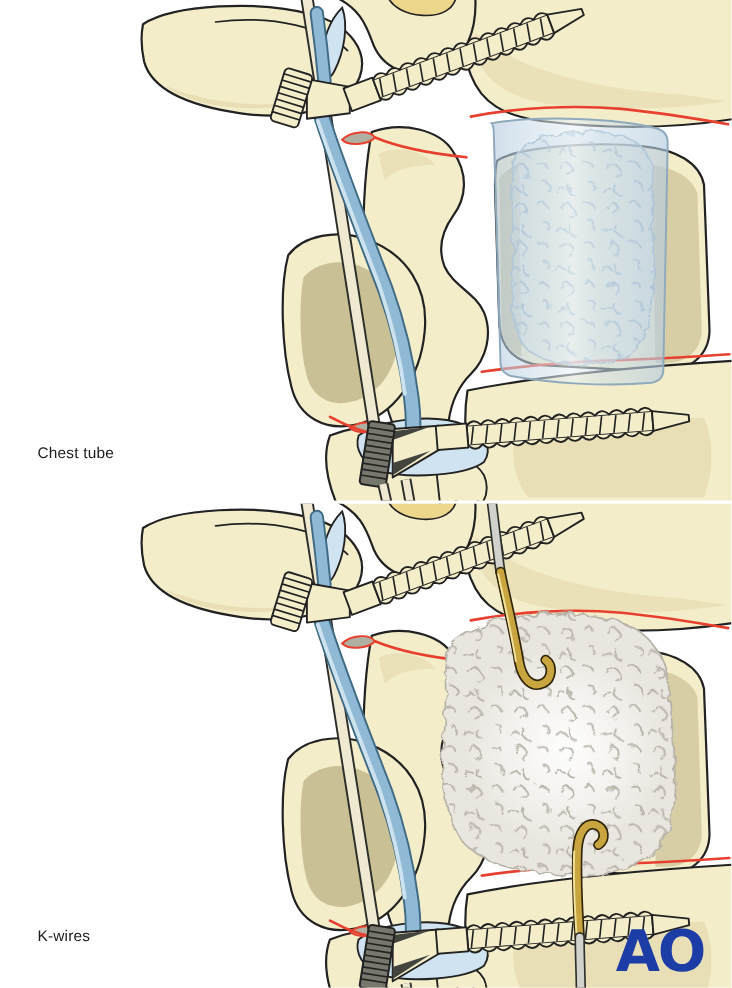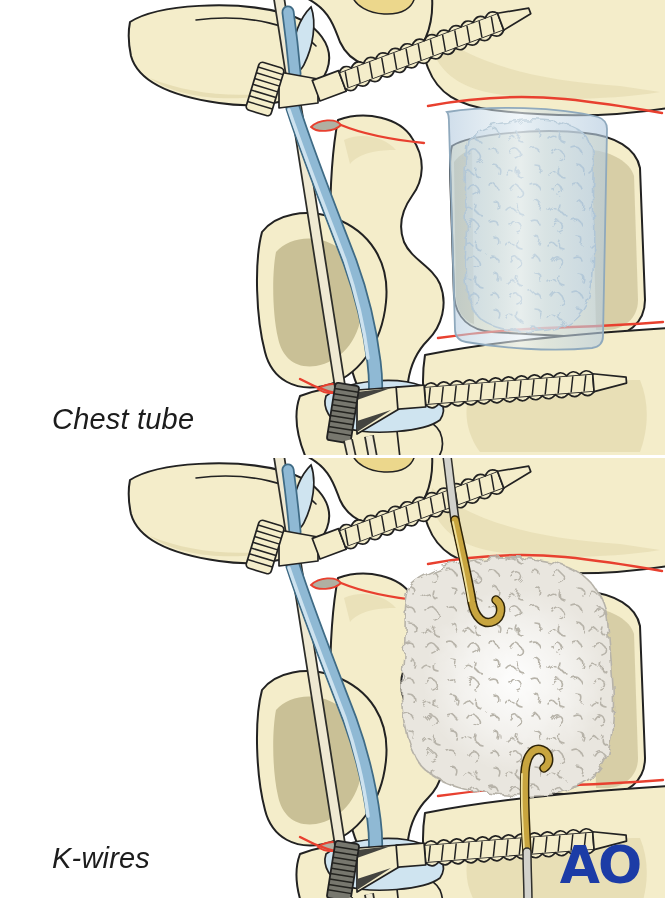--- a/index.html
+++ b/index.html
@@ -5,24 +5,23 @@
   html,body{margin:0;padding:0;}
   body{
     width:665px;height:898px;position:relative;overflow:hidden;
     background:#ffffff;
     font-family:"Liberation Sans", sans-serif;
   }
   .panel{position:absolute;left:0;}
   #panel-top{top:0;}
   #panel-bottom{top:458px;}
   .panel-label{
-    position:absolute;left:52px;
-    font-size:29px;letter-spacing:.2px;
+    position:absolute;left:34px;
+    font-size:14px;letter-spacing:.2px;
     color:var(--label-text,#1c1c1c);
-    font-style:italic;
   }
   #label-chest-tube{top:403px;}
   #label-k-wires{top:842px;}
 
   
   .bone{fill:var(--bone);stroke:var(--outline);stroke-width:2;stroke-linejoin:round;}
   .bone-thin{fill:var(--bone);stroke:var(--outline);stroke-width:1.7;stroke-linejoin:round;}
   .shade{fill:var(--bone-shade);stroke:none;}
   .deep{fill:var(--bone-deep);stroke:none;}
   .olive{fill:var(--bone-olive);stroke:none;}

